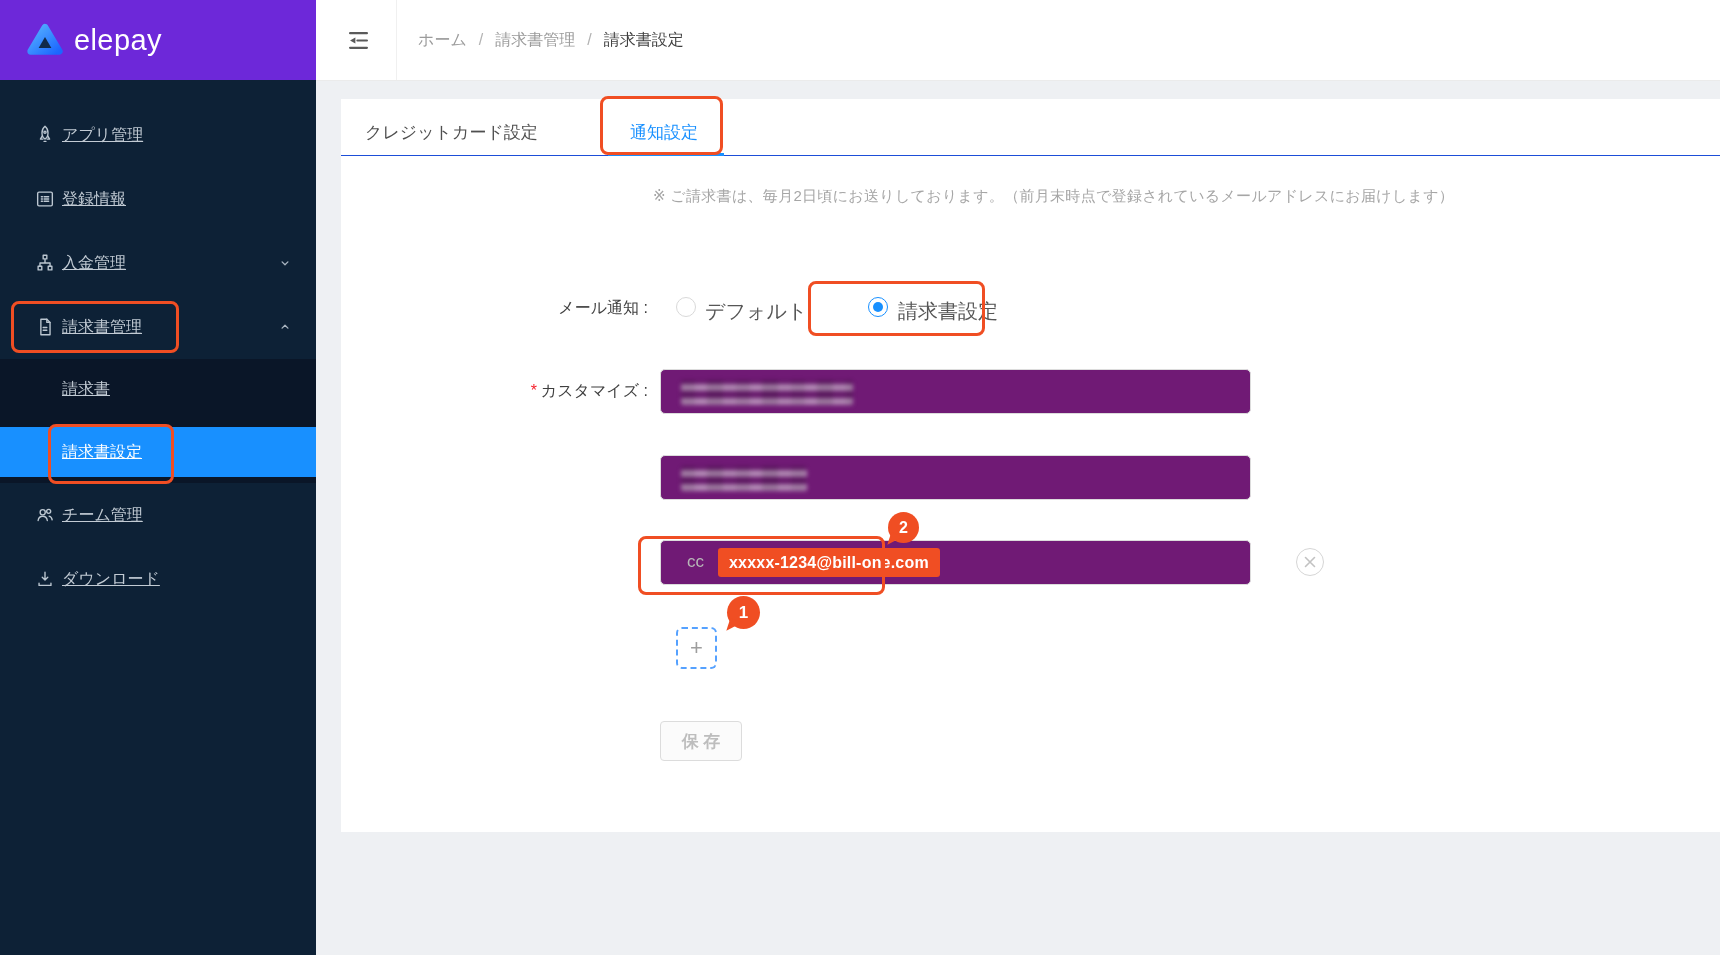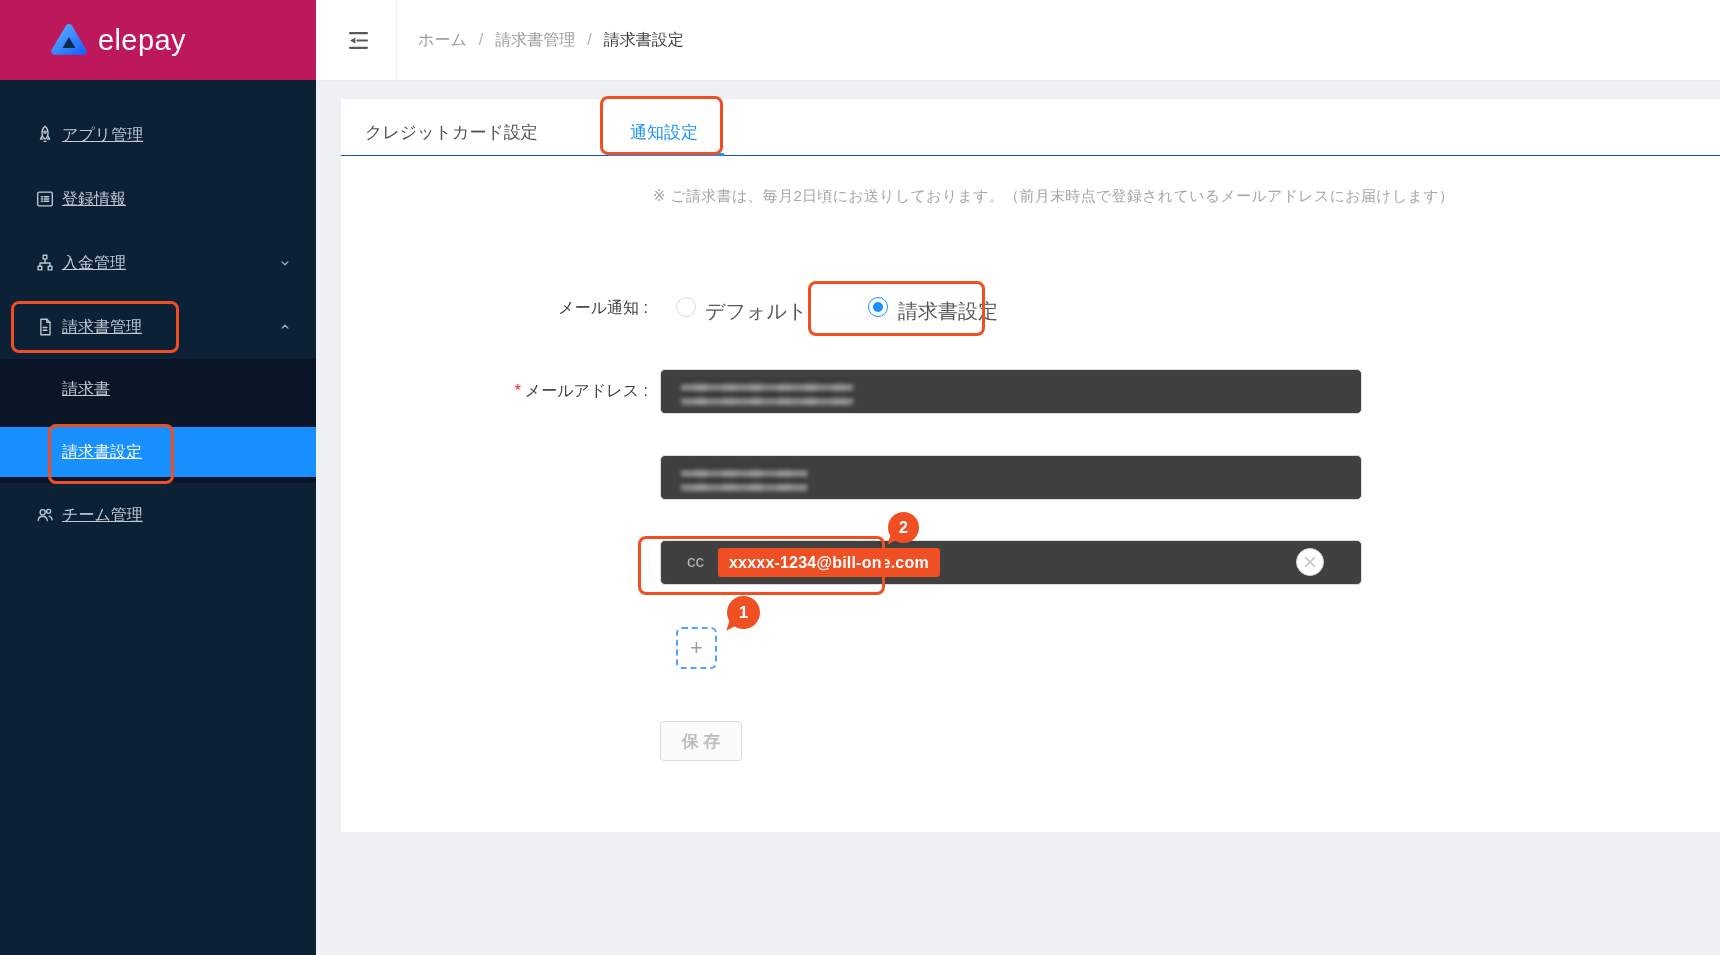--- a/index.html
+++ b/index.html
@@ -1,21 +1,21 @@
 <!DOCTYPE html>
 <html><head>
 <meta charset="utf-8">
 <style>
   html,body{margin:0;padding:0;}
   body{font-family:"Liberation Sans","DejaVu Sans",sans-serif;}
   .stage{position:relative;width:1720px;height:955px;background:#eef0f3;overflow:hidden;}
 
   
   .sidebar{position:absolute;left:0;top:0;width:316px;height:955px;background:#0d2136;}
-  .logo{position:absolute;left:0;top:0;width:316px;height:80px;background:#be185d;display:flex;align-items:center;padding-left:24px;}
+  .logo{position:absolute;left:0;top:0;width:316px;height:80px;background:#6d28d9;display:flex;align-items:center;}
   .logo svg{margin-left:27px;}
   .logo-text{color:#ffffff;font-size:29px;font-weight:500;letter-spacing:.4px;margin-left:11px;}
   .mitem{position:absolute;left:0;width:316px;height:64px;display:flex;align-items:center;color:#c2cbd4;font-size:16px;cursor:pointer;}
   .mitem .micon{position:absolute;left:34px;top:50%;transform:translateY(-50%);width:22px;height:22px;}
   .mitem .mlabel{position:absolute;left:62px;text-decoration:underline;}
   .mitem .chev{position:absolute;right:24px;top:50%;transform:translateY(-50%);width:14px;height:14px;}
   .submenu-bg{position:absolute;left:0;top:359px;width:316px;height:124px;background:#0a1628;}
   .sub .mlabel{left:62px;}
   .active-row{position:absolute;left:0;top:427px;width:316px;height:50px;background:#1890ff;}
   .mitem.active{color:#ffffff;}
@@ -39,21 +39,21 @@
 
   .note{position:absolute;left:653px;top:187px;font-size:15px;color:#a6a6a6;letter-spacing:.3px;}
 
   
   .flabel{position:absolute;text-align:right;font-size:16px;color:#3f3f3f;}
   .req{color:#f5222d;margin-right:4px;}
   .radio{position:absolute;width:20px;height:20px;border:1px solid #d9d9d9;border-radius:50%;background:#fff;box-sizing:border-box;cursor:pointer;}
   .radio.checked{border-color:#1890ff;}
   .radio.checked::after{content:"";position:absolute;left:4px;top:4px;width:10px;height:10px;border-radius:50%;background:#1890ff;}
   .rlabel{position:absolute;font-size:20px;color:#565656;cursor:pointer;}
-  .tinput{position:absolute;width:702px;height:45px;background:#404040;border:1px solid #dcdcdc;border-radius:5px;box-sizing:border-box;}
+  .tinput{position:absolute;width:591px;height:45px;background:#701a75;border:1px solid #dcdcdc;border-radius:5px;box-sizing:border-box;}
   .redact{position:absolute;top:10px;height:25px;border-radius:2px;filter:blur(2px);
      background-image:
        repeating-linear-gradient(90deg, rgba(0,0,0,.13) 0 14px, rgba(0,0,0,.03) 14px 26px, rgba(0,0,0,.16) 26px 42px, rgba(0,0,0,.05) 42px 55px),
        repeating-linear-gradient(0deg, rgba(255,255,255,.5) 0 7px, rgba(0,0,0,.06) 7px 14px);}
   .ccpre{position:absolute;left:26px;top:11px;font-size:17px;color:#b8b8b8;}
   .ccbadge{position:absolute;left:718px;top:548px;height:29px;line-height:29px;padding:0 11px;background:#f04e23;border-radius:3px;color:#ffffff;font-weight:bold;font-size:16px;letter-spacing:.2px;}
   .closebtn{position:absolute;left:1296px;top:548px;width:28px;height:28px;border:1px solid #d6d6d6;border-radius:50%;box-sizing:border-box;cursor:pointer;background:#fff;}
   .closebtn svg{position:absolute;left:6px;top:6px;}
   .plusbtn{position:absolute;left:676px;top:627px;width:41px;height:42px;border:2px dashed #55a1ff;border-radius:6px;box-sizing:border-box;background:#fff;color:#9e9e9e;font-size:22px;font-weight:300;display:flex;align-items:center;justify-content:center;cursor:pointer;}
   .savebtn{position:absolute;left:660px;top:721px;width:82px;height:40px;background:#fbfbfb;border:1px solid #dcdcdc;border-radius:4px;box-sizing:border-box;color:#bdbdbd;font-size:17px;display:flex;align-items:center;justify-content:center;cursor:pointer;font-weight:bold;}
@@ -139,20 +139,26 @@
     <div class="mitem" style="top:483px">
       <svg class="micon" viewBox="0 0 24 24" fill="none" stroke="#bcc7d1" stroke-width="1.5" stroke-linecap="round">
         <circle cx="9.5" cy="9" r="2.8"></circle>
         <path d="M4.5 18c.4-3 2.4-4.6 5-4.6s4.6 1.6 5 4.6"></path>
         <circle cx="16" cy="8" r="2.2"></circle>
         <path d="M16.5 13.3c1.9.4 3 1.8 3.3 4"></path>
       </svg>
       <span class="mlabel">チーム管理</span>
     </div>
 
+    <div class="mitem" style="top:547px">
+      <svg class="micon" viewBox="0 0 24 24" fill="none" stroke="#bcc7d1" stroke-width="1.5" stroke-linecap="round" stroke-linejoin="round">
+        <path d="M12 4.5V13 M9 10.2l3 3 3-3 M5.5 16.5v2.5h13v-2.5"></path>
+      </svg>
+      <span class="mlabel">ダウンロード</span>
+    </div>
   </div>
 
   <div class="header">
     <svg class="collapse" viewBox="0 0 24 24" fill="none" stroke="#5a5a5a" stroke-width="1.9" stroke-linecap="round">
       <path d="M4.5 5.5h15 M11 12h8.5 M4.5 18.5h15"></path>
       <polygon points="4.5,12 9.2,9.3 9.2,14.7" fill="#5a5a5a" stroke="none"></polygon>
     </svg>
     <div class="hdivider"></div>
     <div class="breadcrumb">
       <span class="bc-link">ホーム</span>
@@ -173,21 +179,21 @@
 
   <div class="note">※ ご請求書は、毎月2日頃にお送りしております。（前月末時点で登録されているメールアドレスにお届けします）</div>
 
   <div class="flabel" style="left:400px;top:298px;width:248px;">メール通知 :</div>
   <div class="radio" style="left:676px;top:297px;"></div>
   <div class="rlabel" style="left:705px;top:298px;">デフォルト</div>
   <div class="radio checked" style="left:868px;top:297px;"></div>
   <div class="rlabel" style="left:898px;top:298px;">請求書設定</div>
 
   <div class="flabel" style="left:380px;top:381px;width:268px;">
-    <span class="req">*</span><span>メールアドレス :</span>
+    <span class="req">*</span><span>カスタマイズ :</span>
   </div>
 
   <div class="tinput" style="left:660px;top:369px;">
     <div class="redact" style="left:20px;width:172px;"></div>
   </div>
 
   <div class="tinput" style="left:660px;top:455px;">
     <div class="redact" style="left:20px;width:126px;"></div>
   </div>
 

